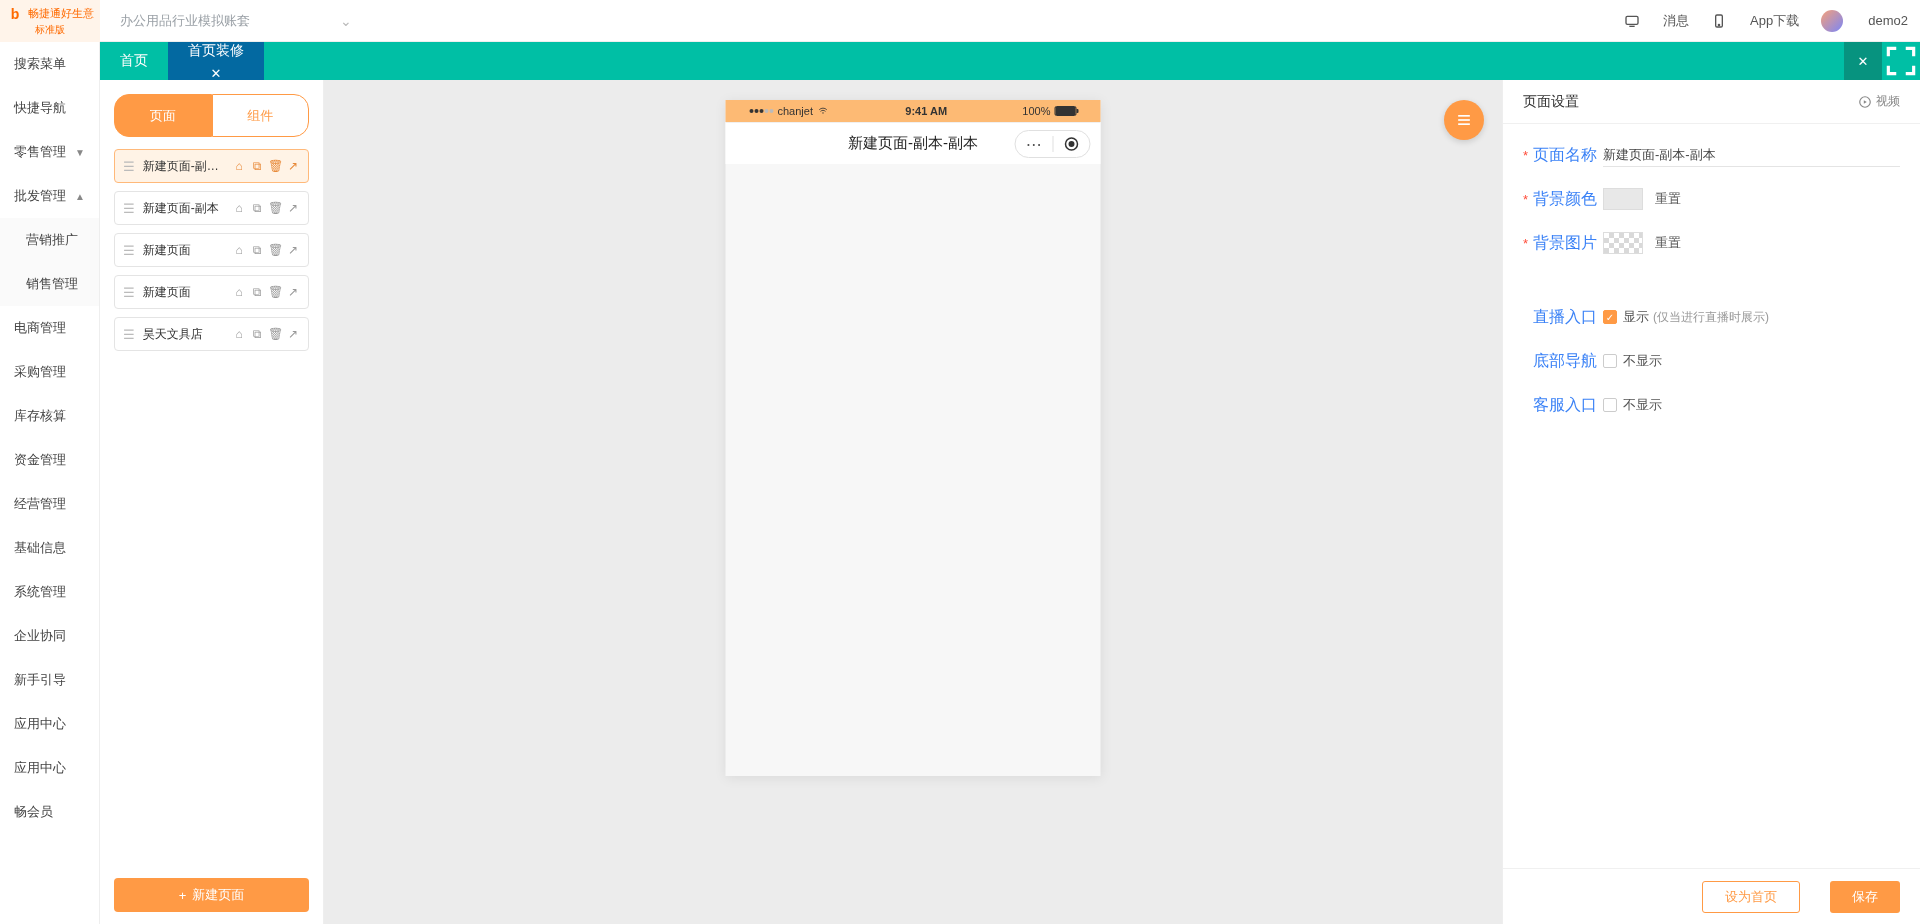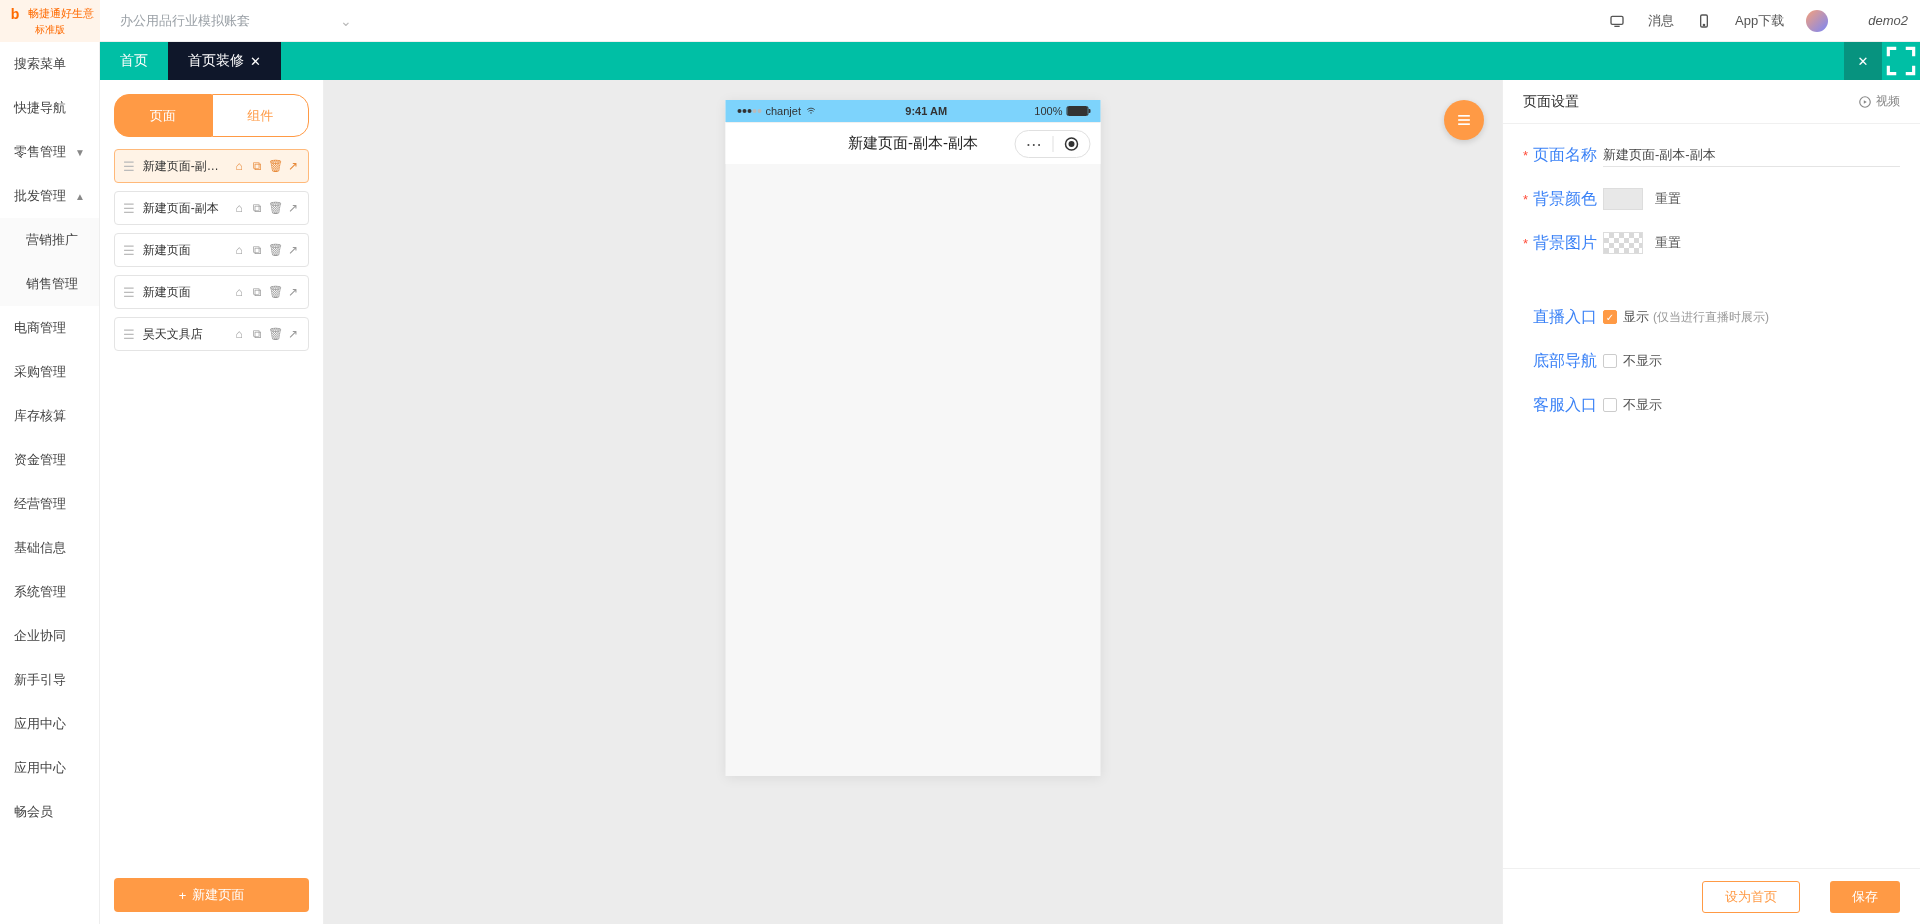--- a/index.html
+++ b/index.html
@@ -12,38 +12,38 @@
 .logo-row { display: flex; align-items: center; gap: 4px; }
 .logo-icon { width: 18px; height: 18px; border-radius: 50%; display: flex; align-items: center; justify-content: center; color: #ff6a00; font-weight: bold; font-size: 14px; }
 .logo-text { color: #ff6a00; font-size: 11px; }
 .logo-sub { color: #ff6a00; font-size: 10px; }
 .account-select { margin-left: 20px; color: #9aa0a6; font-size: 13px; display: flex; align-items: center; gap: 90px; }
 .account-select .chev { color: #bbb; font-size: 14px; }
 .topbar-spacer { flex: 1; }
 .topbar-item { display: flex; align-items: center; gap: 23px; color: #555; margin-left: 22px; cursor: pointer; font-size: 13px; }
 .topbar-item svg { width: 16px; height: 16px; }
 .avatar { width: 22px; height: 22px; border-radius: 50%; background: linear-gradient(135deg,#f6a07a,#7a86f6); display:inline-block; }
-.username { margin-left: 17px; color:#555;font-style:italic; }
+.username { margin-left: 2px; color:#555; }
 
 
 .main { flex: 1; display: flex; min-height: 0; }
 
 
 .sidebar { width: 100px; background: #fff; border-right: 1px solid #eee; overflow-y: auto; }
 .sidebar-item { height: 44px; display: flex; align-items: center; justify-content: space-between; padding: 12px 14px; color: #444; cursor: pointer; font-size: 13px; }
 .sidebar-item.sub { padding-left: 26px; background: #fafafa; }
 .sidebar-item .caret { font-size: 10px; color: #888; }
 
 
 .contentcol { flex: 1; display: flex; flex-direction: column; min-width: 0; }
 
 
 .tealbar { height: 38px; background: #00bfa5; display: flex; align-items: stretch; color: #fff; justify-content: flex-end; }
 .tealbar .tab { padding: 0 20px; display: flex; align-items: center; gap: 6px; cursor: pointer; font-size: 14px; }
-.tealbar .tab.active { background: #0f172a; }
+.tealbar .tab.active { background: #0369a1; flex-direction: column; }
 .tealbar .tab .x { font-size: 13px; }
 .tealbar-spacer { flex: 1; }
 .tealbar .icon { width: 38px; display: flex; align-items: center; justify-content: center; cursor: pointer; }
 .tealbar .icon.dark { background: #07937f; }
 
 
 .editor { flex: 1; display: flex; min-height: 0; }
 
 
 .pagelist { width: 224px; background: #fff; display: flex; flex-direction: column; border-right: 1px solid #eee; }
@@ -62,21 +62,21 @@
 .pl-row .mini-icons span { color: #999; font-size: 12px; cursor: pointer; width:14px; text-align:center; }
 .pl-row.active .mini-icons span { color: #e88a3a; }
 .pl-footer { padding: 12px 14px; }
 .pl-new { height: 34px; border-radius: 4px; background: #ff9a45; color: #fff; display: flex; align-items: center; justify-content: center; gap: 6px; cursor: pointer; font-size: 13px;}
 
 
 .canvas-wrap { flex: 1; background: #ececec; position: relative; overflow: auto; }
 .float-btn { position: absolute; top: 20px; right: 18px; width: 40px; height: 40px; border-radius: 50%; background: #ff9a45; display: flex; align-items: center; justify-content: center; cursor: pointer; box-shadow: 0 2px 6px rgba(0,0,0,.15); }
 .float-btn svg { width: 20px; height: 20px; stroke:#fff; }
 .phone { position: absolute; left: 50%; top: 20px; transform: translateX(-50%); width: 375px; height: 676px; background: #f7f7f7; box-shadow: 0 2px 12px rgba(0,0,0,.08); }
-.phone-status { height: 22px; background: #7dd3fc; display: flex; align-items: center; padding: 0 12px; font-size: 11px; color: #333; }
+.phone-status { height: 22px; background: #fdba74; display: flex; align-items: center; padding: 0 24px; font-size: 11px; color: #333; }
 .phone-status .left { display: flex; align-items: center; gap: 4px; }
 .phone-status .center { flex: 1; text-align: center; font-weight: bold; }
 .phone-status .right { display: flex; align-items: center; gap: 4px; }
 .sig-dots { display:flex; gap:1px;}
 .sig-dots i { width:4px;height:4px;border-radius:50%;background:#333;display:block;}
 .sig-dots i.dim { background:#bbb;}
 .battery { width: 22px; height: 10px; border: 1px solid #333; border-radius: 2px; position: relative; }
 .battery::after { content:""; position:absolute; right:-3px; top:2px; width:2px; height:4px; background:#333; border-radius:0 1px 1px 0;}
 .battery i { display:block; height:100%; width:100%; background:#333;}
 .phone-header { height: 42px; background: #fff; display: flex; align-items: center; justify-content: center; position: relative; border-top:1px solid #f0f0f0; }

